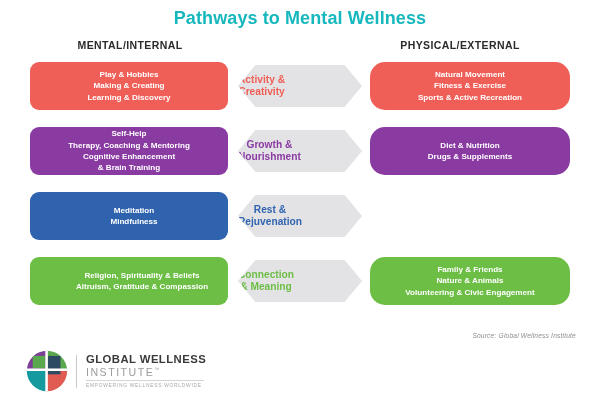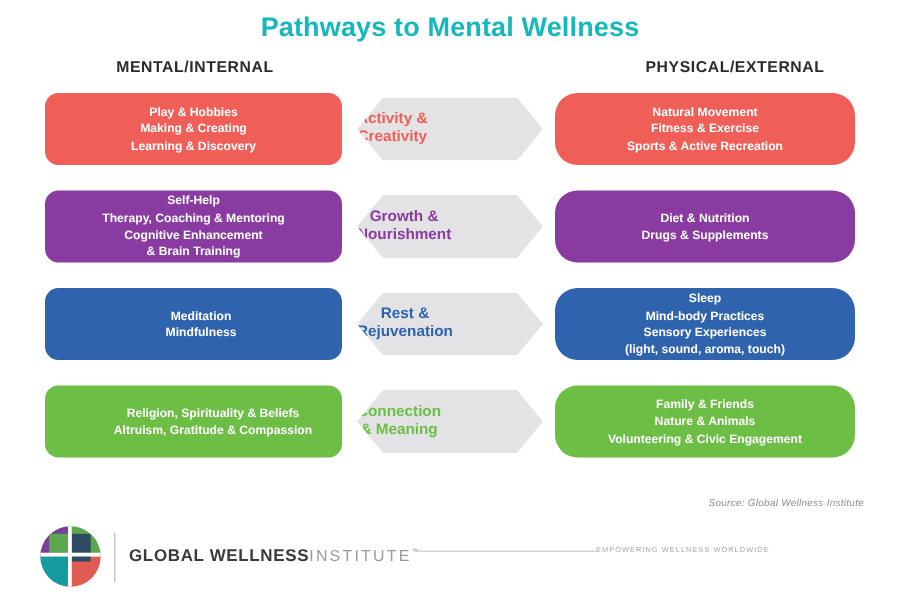--- a/index.html
+++ b/index.html
@@ -30,21 +30,21 @@
   .col-head {
     position: absolute;
     top: 39px;
     font-size: 10.5px;
     font-weight: bold;
     color: #2b2b2b;
     letter-spacing: 0.4px;
     text-align: center;
   }
   .col-head.left  { left: 30px;  width: 200px; }
-  .col-head.right { left: 390px; width: 200px; }
+  .col-head.right { left: 360px; width: 200px; }
 
   
   .rows {
     position: absolute;
     top: 58px; left: 0;
     width: 600px;
   }
   .row {
     position: relative;
     height: 65px;
@@ -116,21 +116,21 @@
   .logo-mark {
     width: 42px; height: 42px;
     flex: 0 0 42px;
   }
   .logo-divider {
     width: 1px;
     height: 33px;
     background: #c9c9c9;
     margin: 0 9px 0 8px;
   }
-  .logo-text { display: flex; flex-direction: row; justify-content: center; }
+  .logo-text { display: flex; flex-direction: column; justify-content: center; }
   .logo-l1 {
     font-size: 11.3px; font-weight: bold; color: #3a3a3a;
     letter-spacing: 0.45px; line-height: 1.12;
   }
   .logo-l2 {
     font-size: 10.6px; color: #9b9b9b;
     letter-spacing: 1.5px; line-height: 1.18;
   }
   .logo-tm { font-size: 5px; vertical-align: super; letter-spacing: 0; }
   .logo-rule { height: 1px; background: #d4d4d4; margin: 2px 0 2px 0; width: 118px; }
@@ -171,21 +171,20 @@
       <div class="pill right" style="background: rgb(138, 59, 162);">Diet &amp; Nutrition<br>Drugs &amp; Supplements</div>
     </div>
 
     <div class="row">
       <div class="pill left" style="background: rgb(47, 99, 174); padding-left: 16px;">Meditation<br>Mindfulness</div>
       <div class="hexwrap">
         <div class="hex" style="background: rgb(227, 227, 229);">
           <div class="hex-label" style="color: rgb(47, 99, 174);">Rest &amp;<br>Rejuvenation</div>
         </div>
       </div>
-      <div class="pill right" style="background: rgb(47, 99, 174);">Sleep<br>Mind-body Practices<br>Sensory Experiences<br>(light, sound, aroma, touch)</div>
     </div>
 
     <div class="row">
       <div class="pill left" style="background: rgb(108, 190, 69); padding-left: 32px;">Religion, Spirituality &amp; Beliefs<br>Altruism, Gratitude &amp; Compassion</div>
       <div class="hexwrap">
         <div class="hex" style="background: rgb(227, 227, 229);">
           <div class="hex-label" style="color: rgb(108, 190, 69);">Connection<br>&amp; Meaning</div>
         </div>
       </div>
       <div class="pill right" style="background: rgb(108, 190, 69);">Family &amp; Friends<br>Nature &amp; Animals<br>Volunteering &amp; Civic Engagement</div>

